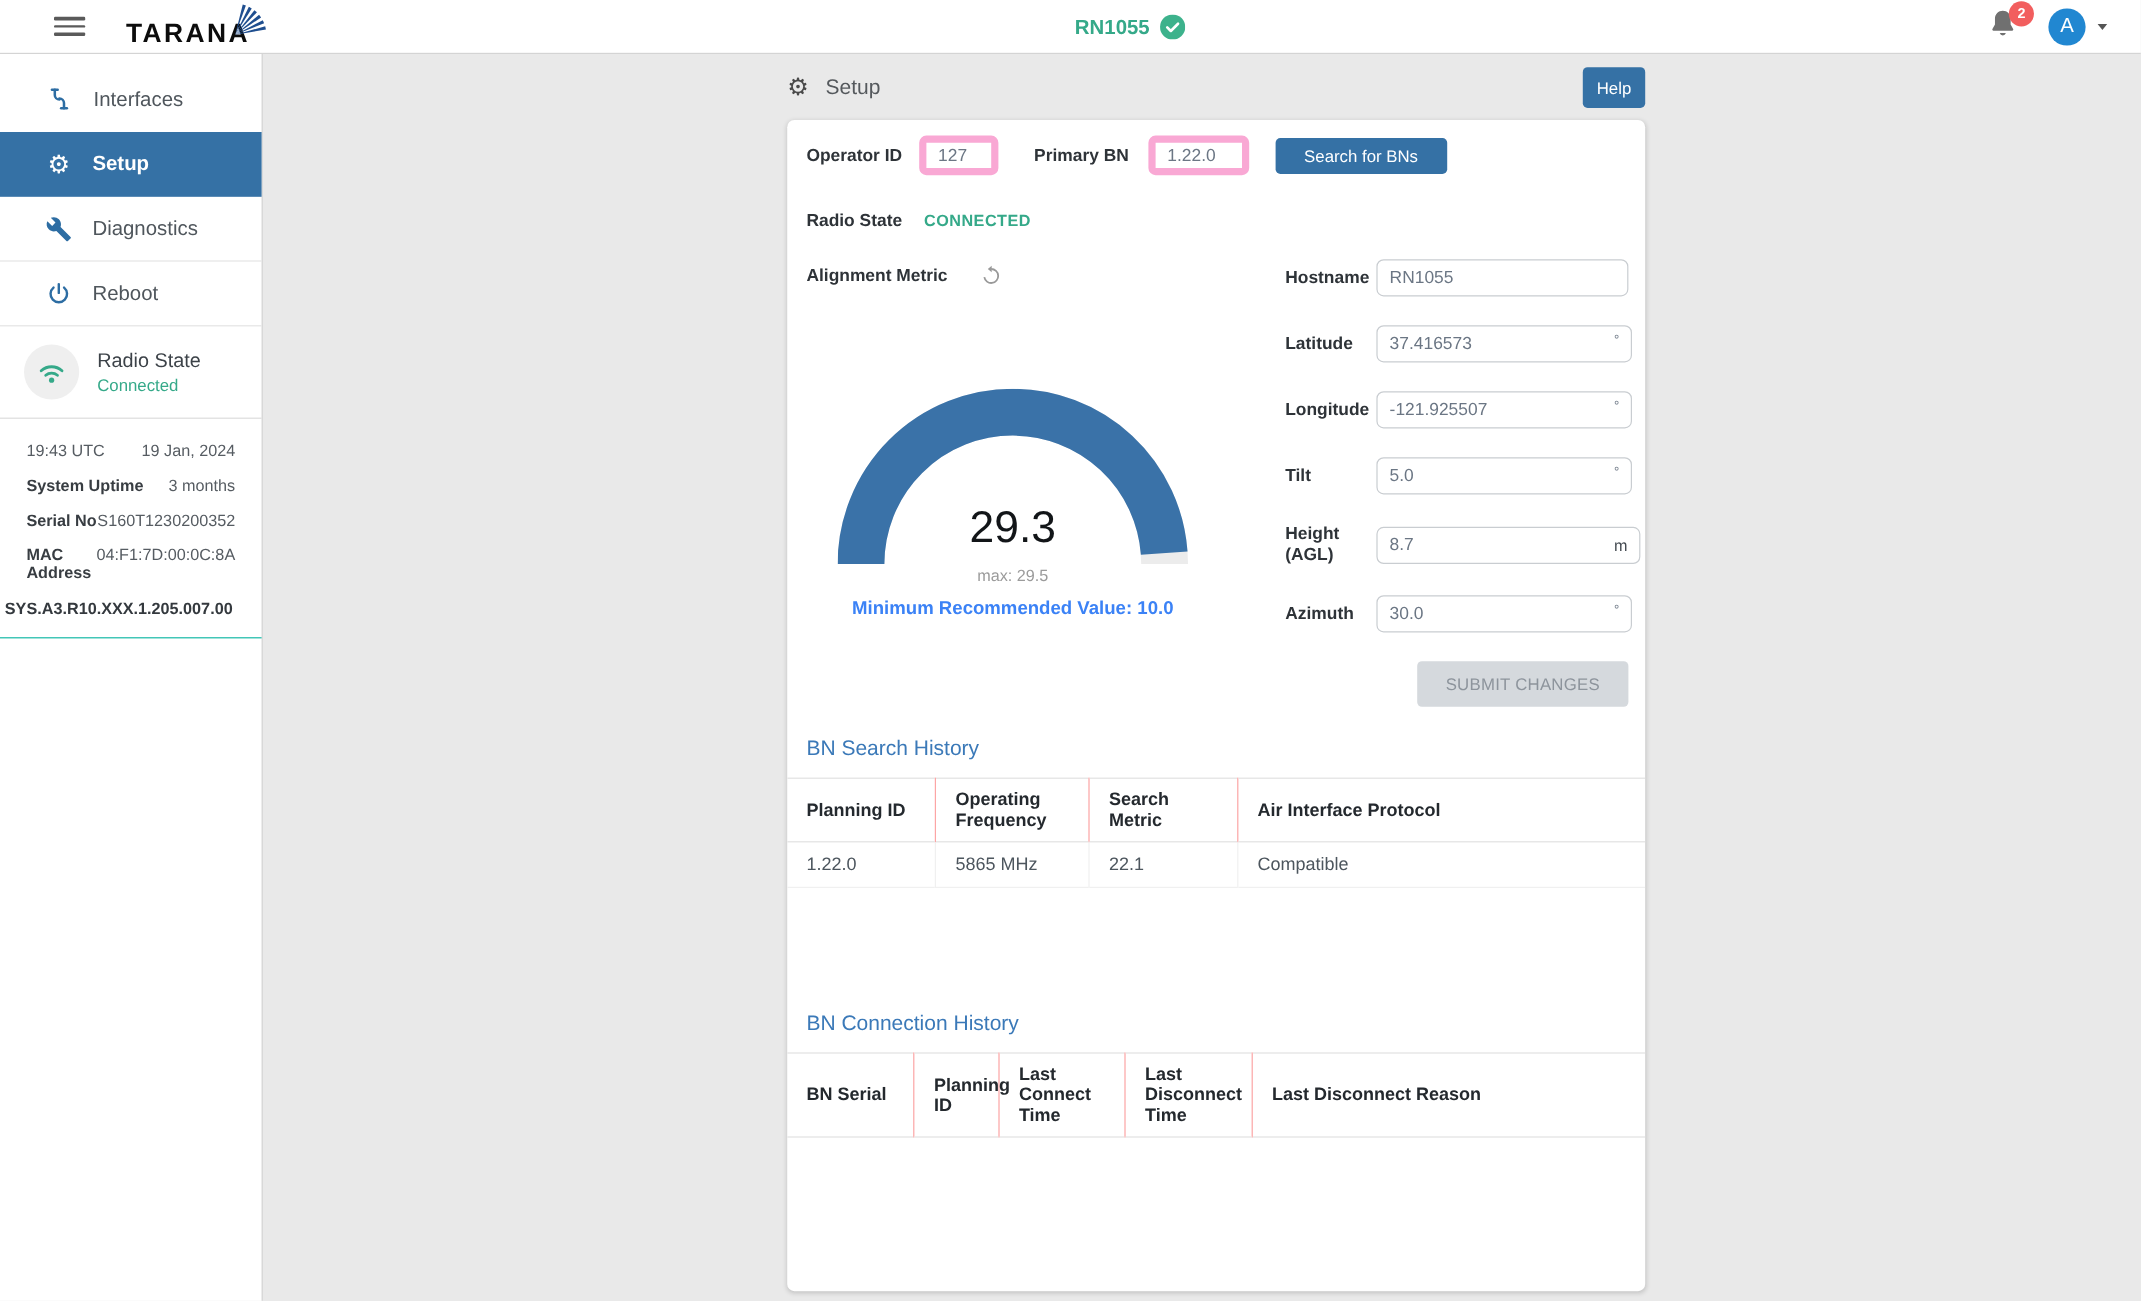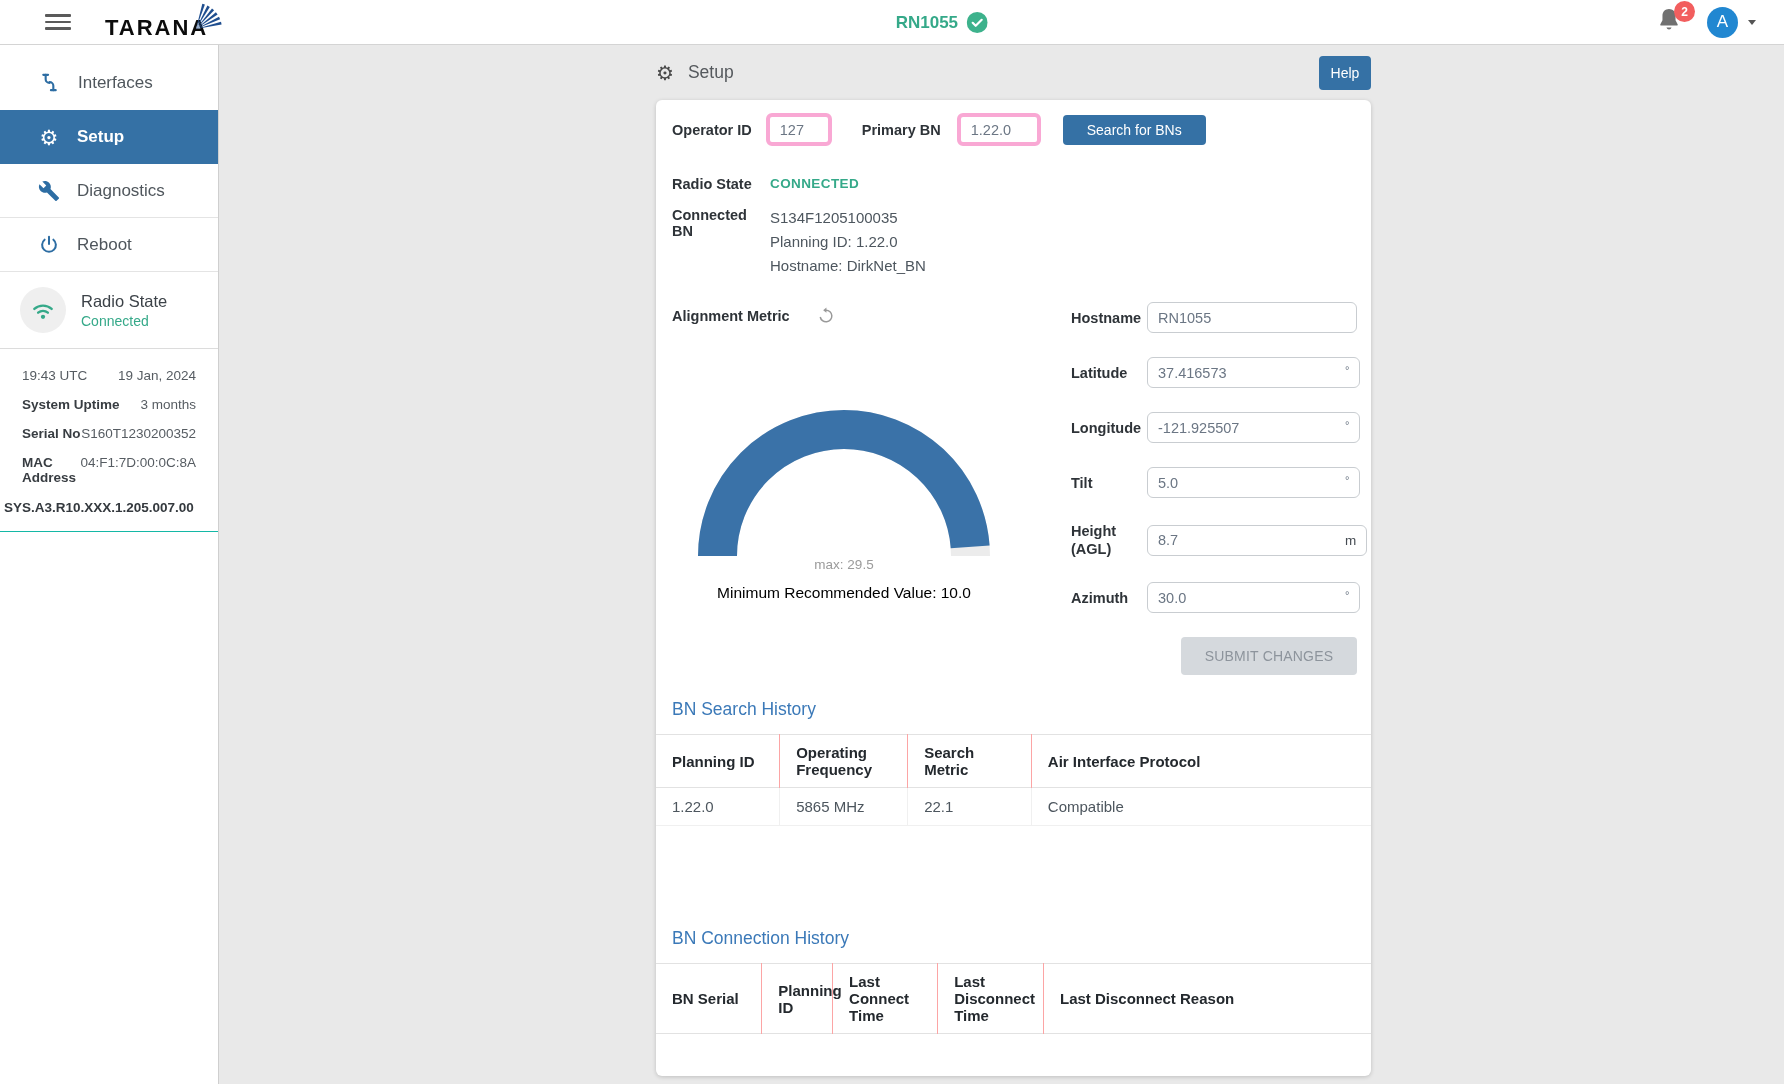--- a/index.html
+++ b/index.html
@@ -65,21 +65,21 @@
   .help-btn { background: #3571a5; color: #fff; border: none; border-radius: 4px; width: 52px; height: 34px;
               font-size: 14px; cursor: pointer; font-family: inherit; }
 
   .card { width: 715px; min-height: 976px; background: #fff; border-radius: 6px;
           box-shadow: 0 1px 4px rgba(0,0,0,.18); overflow: hidden; }
 
   
   .sec-top { padding: 13px 16px 0; }
   .row-inline { display: flex; align-items: center; }
   .lbl { font-size: 14.5px; font-weight: 700; color: #2e3338; }
-  .inp { height: 33px; border: 4px solid #f9a8d4; border-radius: 6px; padding: 0 10px;
+  .inp { height: 33px; border: 6px solid #f9a8d4; border-radius: 6px; padding: 0 10px;
          font-size: 14.5px; color: #6b7684; font-family: inherit; background: #fff; }
   .inp-operator { width: 66px; margin-left: 14px; }
   .inp-bn { width: 84px; margin-left: 16px; }
   .lbl-bn { margin-left: 30px; }
   .search-btn { margin-left: 22px; height: 30px; padding: 0 24px; background: #3571a5; color: #fff;
                 border: none; border-radius: 4px; font-size: 14px; cursor: pointer; font-family: inherit; }
   .row-state { margin-top: 30px; display: flex; }
   .row-state .lbl { width: 98px; }
   .state-val { font-size: 13.5px; font-weight: 700; color: #35a989; letter-spacing: .4px; }
   .row-bn { margin-top: 14px; display: flex; }
@@ -91,21 +91,21 @@
   .mid { display: flex; margin-top: 18px; }
   .gauge-col { flex: 1; padding-left: 16px; }
   .gauge-title-row { display: flex; align-items: center; gap: 26px; padding-top: 10px; }
   .refresh-btn { background: none; border: none; cursor: pointer; padding: 0; line-height: 0; }
   .gauge-wrap { width: 292px; margin: 84px 0 0 26px; position: relative; }
   .gauge-value { position: absolute; left: 0; right: 0; bottom: 14px; text-align: center;
                  font-size: 37px; font-weight: 500; color: #121518; }
   .gauge-max { position: absolute; left: 0; right: 0; bottom: -12px; text-align: center;
                font-size: 13.5px; color: #9b9b9b; }
   .gauge-min { width: 292px; margin: 24px 0 0 26px; text-align: center; font-size: 15.5px;
-               font-weight: 400; color: #000000; }
+               font-weight: 700; color: #3b82f6; }
 
   .form-col { width: 300px; padding-right: 14px; padding-top: 6px; }
   .frow { display: flex; align-items: center; margin-bottom: 24px; }
   .flabel { flex: 0 0 76px; font-size: 14.5px; font-weight: 700; color: #2e3338; line-height: 18px; }
   .fbox { flex: 1; height: 31px; border: 1px solid #c9cdd1; border-radius: 6px;
           display: flex; align-items: center; padding: 0 10px; background: #fff; }
   .fbox input { border: none; outline: none; flex: 1; min-width: 0; font-size: 14.5px; color: #6b7684;
                 font-family: inherit; background: transparent; }
   .suffix-deg { font-size: 11px; color: #6b7684; margin-top: -5px; }
   .suffix-m { font-size: 13.5px; color: #454b52; }
@@ -269,46 +269,39 @@
           <span class="lbl lbl-bn">Primary BN</span>
           <input class="inp inp-bn" type="text" value="1.22.0" style="">
           <button class="search-btn">Search for BNs</button>
         </div>
 
         <div class="row-state">
           <span class="lbl">Radio State</span>
           <span class="state-val">CONNECTED</span>
         </div>
 
-        <div class="row-bn">
-          <span class="lbl">Connected BN</span>
-          <div class="bn-lines">
-            <div>S134F1205100035</div>
-            <div>Planning ID: 1.22.0</div>
-            <div>Hostname: DirkNet_BN</div>
-          </div>
-        </div>
       </div>
 
       <div class="mid">
         <div class="gauge-col">
           <div class="gauge-title-row">
             <span class="lbl">Alignment Metric</span>
             <button class="refresh-btn">
               <svg width="20" height="20" viewBox="0 0 24 24">
                 <path d="M12 5a7 7 0 1 1-6.9 8.2" fill="none" stroke="#999" stroke-width="1.8"></path>
                 <path d="M12.5 1.8L8.6 5l3.9 3.2z" fill="#999"></path>
               </svg>
             </button>
           </div>
           <div class="gauge-wrap">
             <svg width="292" height="146" viewBox="0 0 292 146">
               <path d="M19.5 146 A126.5 126.5 0 0 1 272.5 146" fill="none" stroke="#ececec" stroke-width="39"></path>
               <path d="M19.5 146 A126.5 126.5 0 0 1 272.5 146" fill="none" stroke="#3a72a8" stroke-width="39" stroke-dasharray="388.138536363263 399.41147067910885"></path>
             </svg>
+            <div class="gauge-value">29.3</div>
             <div class="gauge-max">max: 29.5</div>
           </div>
           <div class="gauge-min">Minimum Recommended Value: 10.0</div>
         </div>
 
         <div class="form-col">
           <div class="frow">
             <span class="flabel">Hostname</span>
             <span class="fbox">
               <input type="text" value="RN1055" style="">

